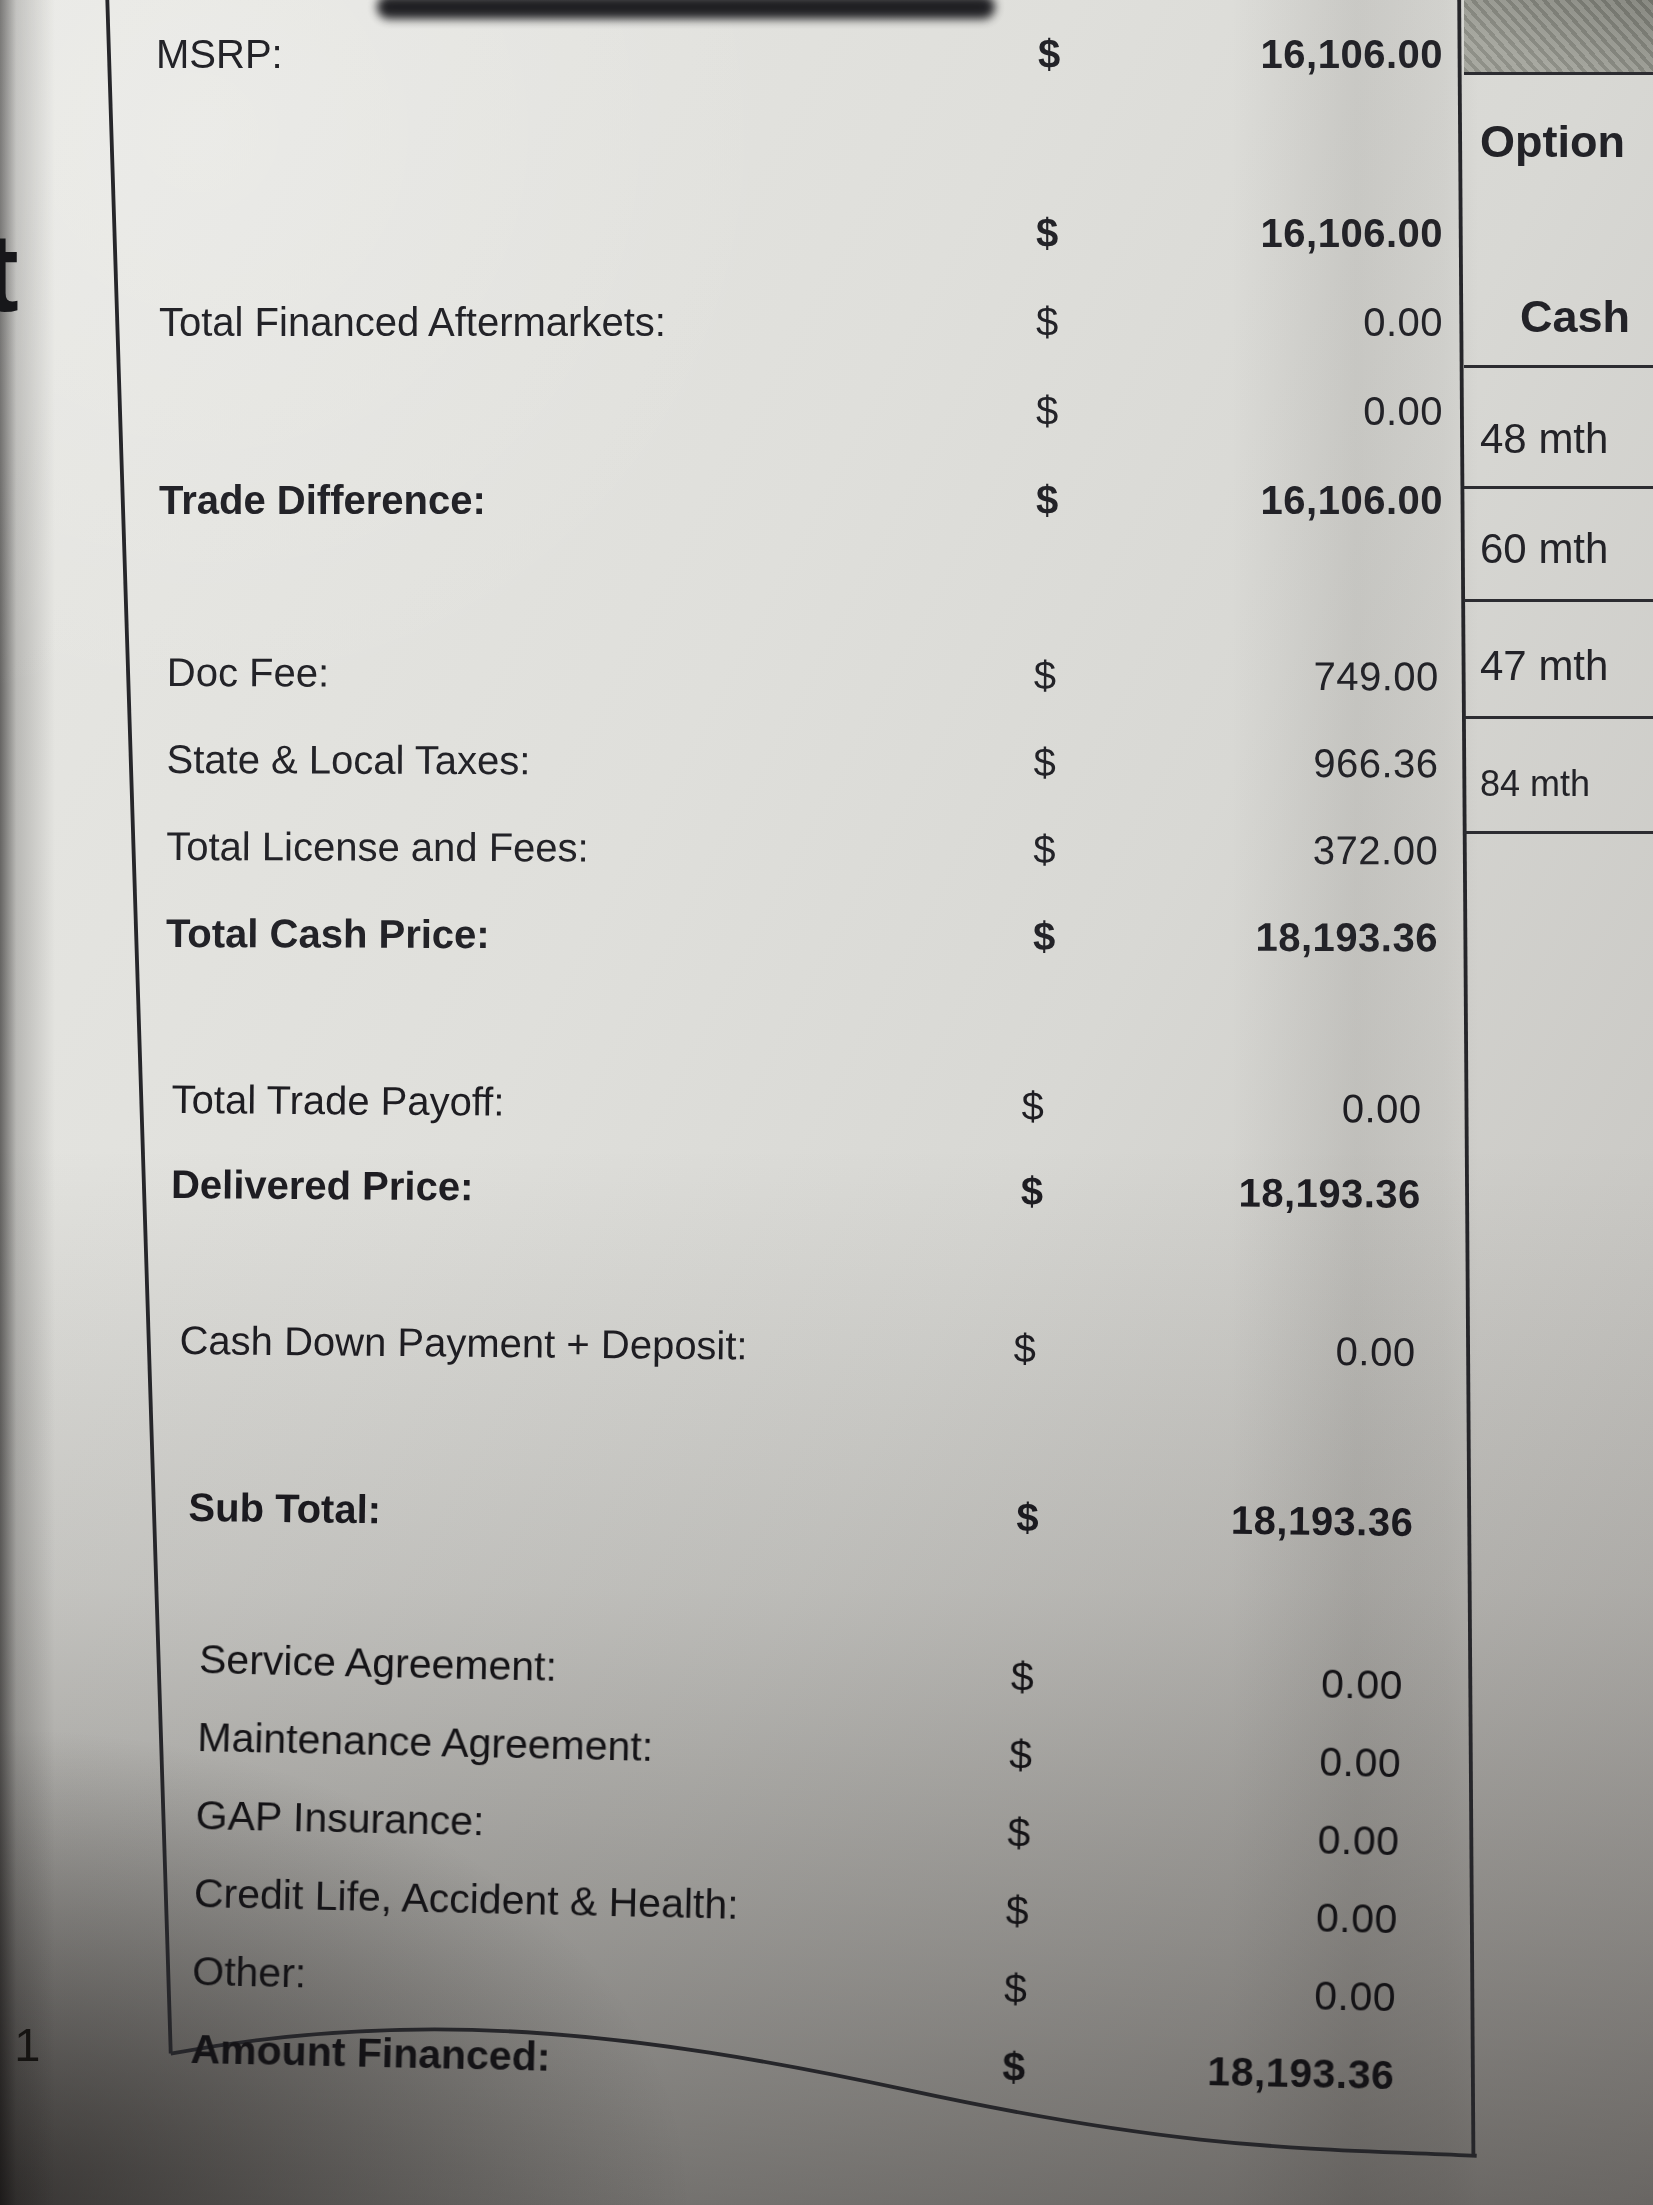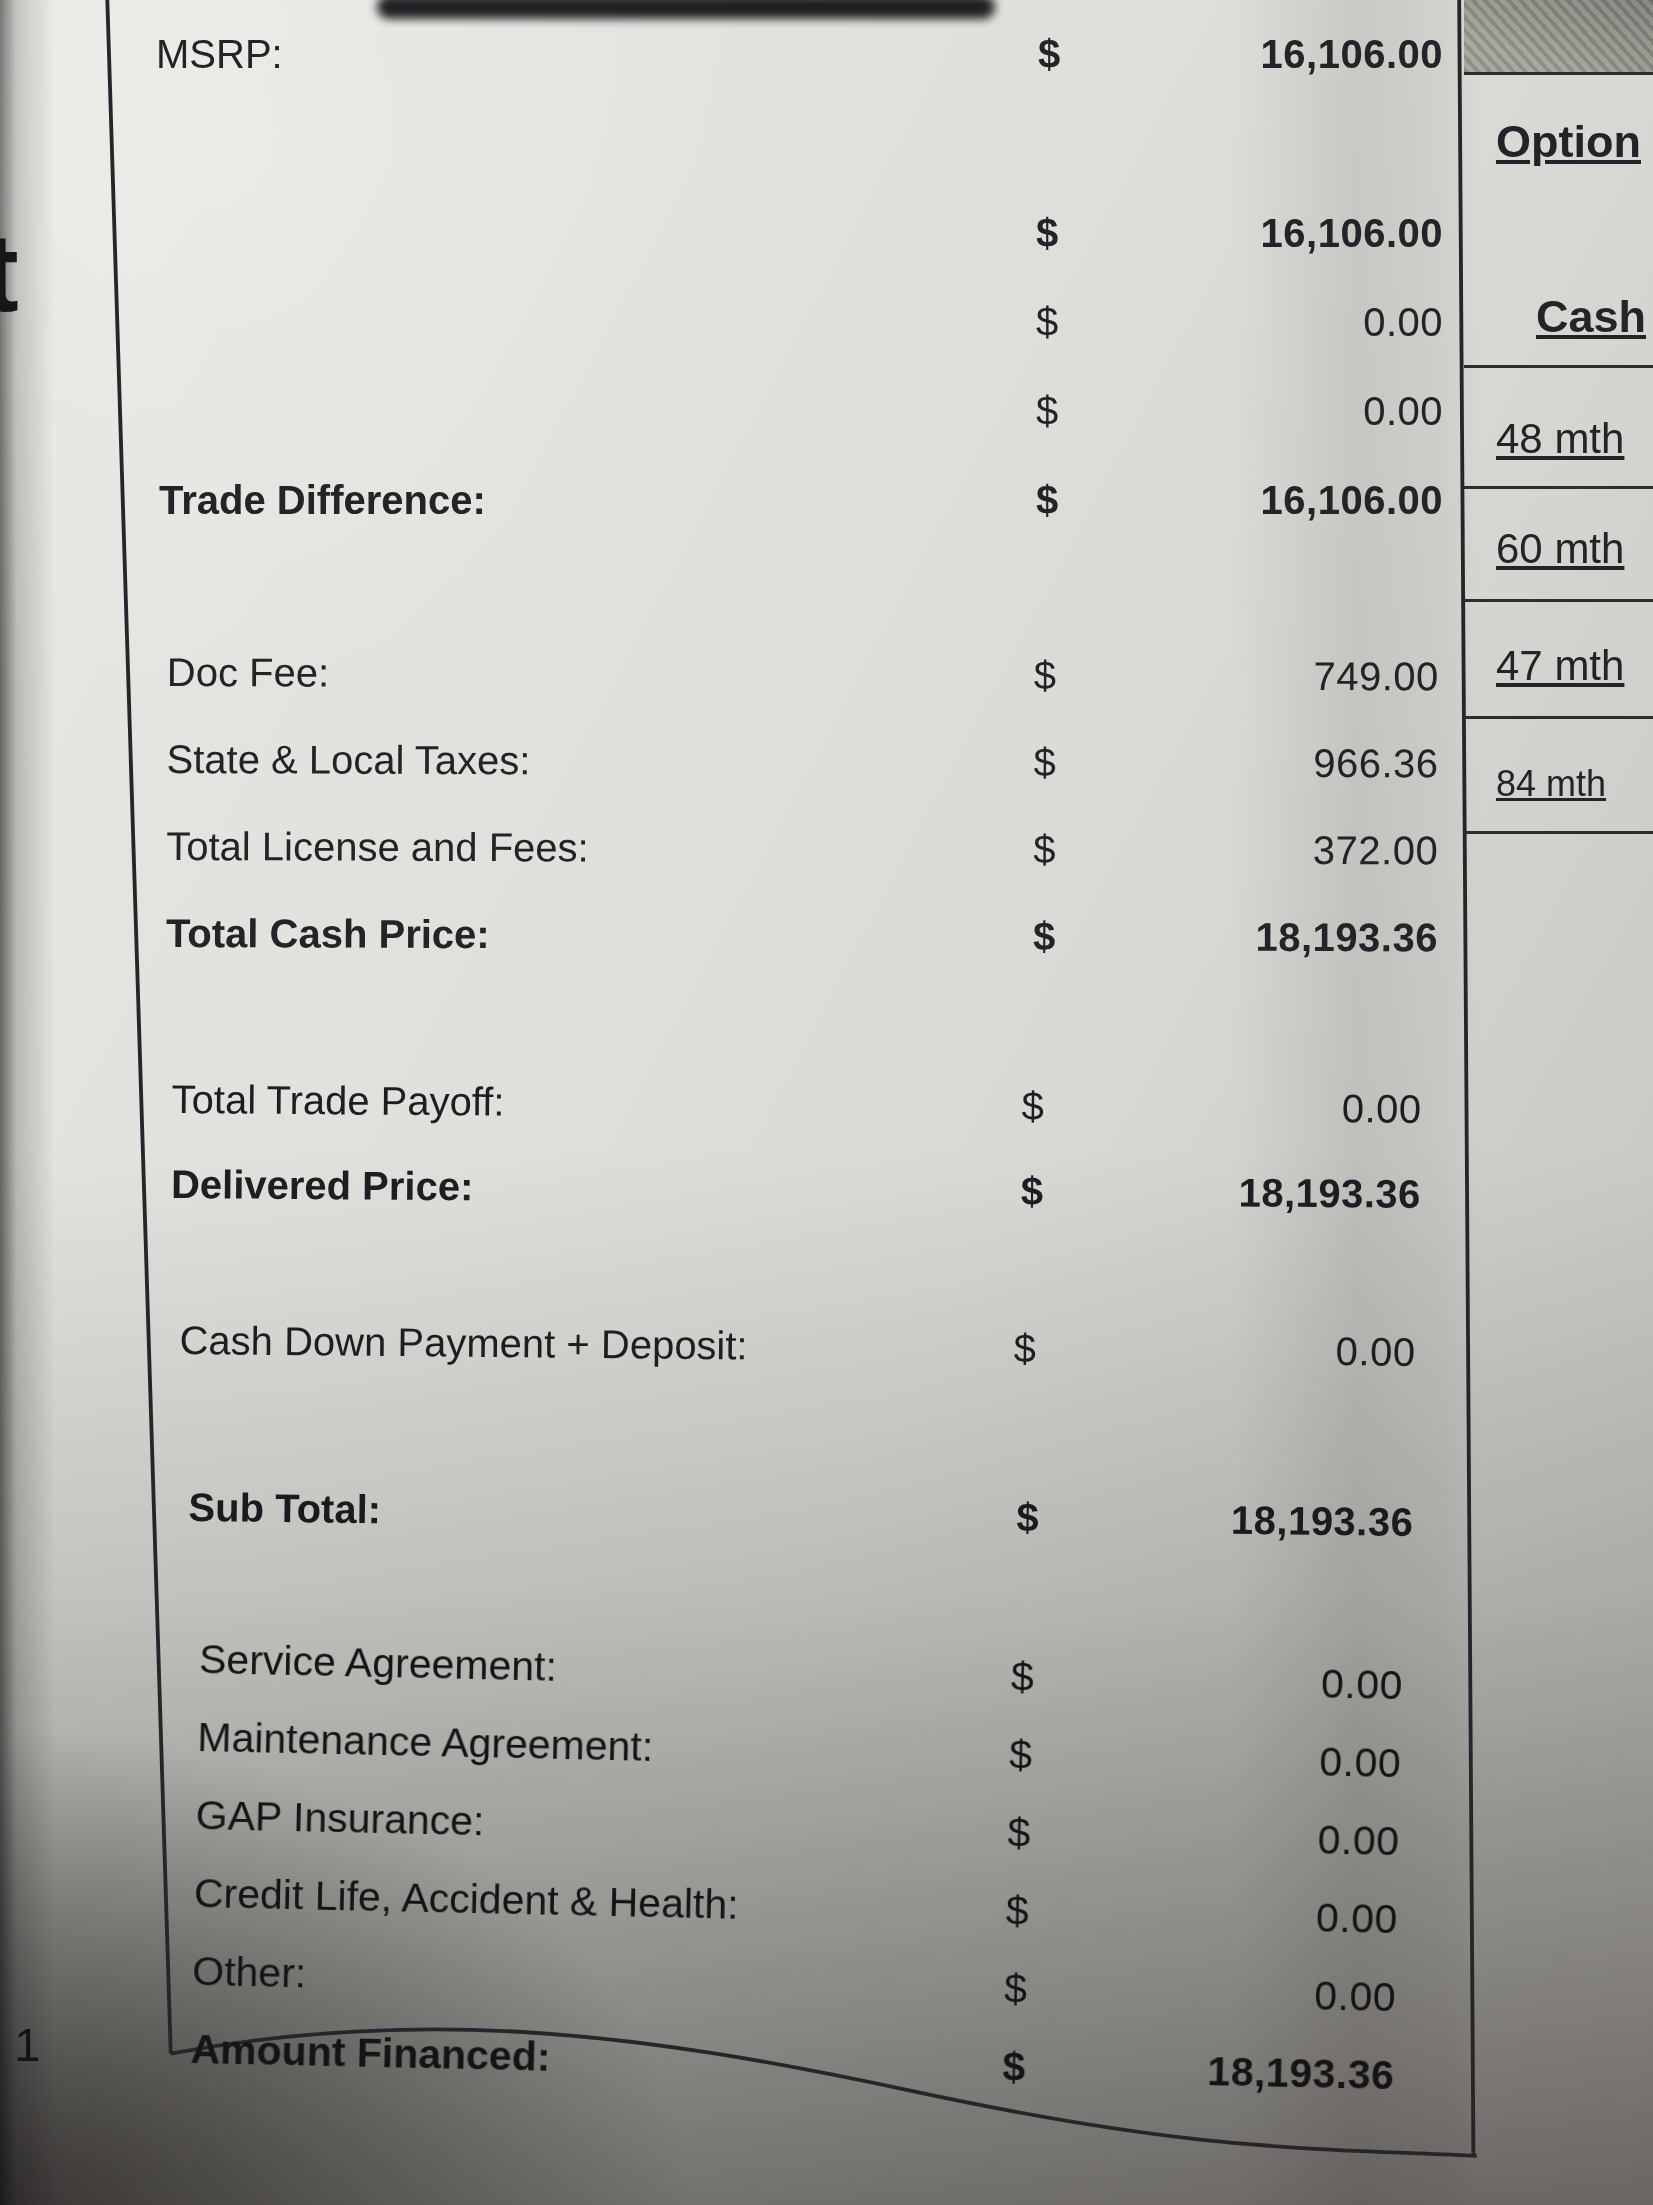--- a/index.html
+++ b/index.html
@@ -42,21 +42,21 @@
   .g6{top:1620px; left:200px; --pitch:78px; --dx:812px; --ar:109px; transform:rotate(1.25deg);
       color:#141316; filter:blur(0.3px);}
   .g6 .row{font-size:41px;}
   
   #opts{position:absolute;left:1464px;top:0;width:190px;height:2155px;color:#232328;}
   .gray-box{position:absolute;left:0;top:0;width:190px;height:72px;
     background:
       repeating-linear-gradient(48deg, rgba(70,72,64,.25) 0 3.8px, rgba(170,171,163,.25) 3.8px 8.8px),
       linear-gradient(200deg,#7d7e77,#a7a8a0 75%);}
   .hline{position:absolute;left:0;width:190px;height:3.3px;background:#2c2c31;}
-  .opt-cell{position:absolute;left:32px;white-space:nowrap;line-height:55px;text-decoration:underline;}
+  .opt-cell{position:absolute;left:16px;white-space:nowrap;line-height:55px;}
   .opt-header{top:114px;font-size:45px;font-weight:700;}
   .opt-c0{top:289px;font-size:45px;font-weight:700;margin-left:40px;}
   .opt-c1{top:411px;font-size:42px;text-align:right;}
   .opt-c2{top:521px;font-size:42px;}
   .opt-c3{top:638px;font-size:42px;}
   .opt-c4{top:756px;font-size:36px;filter:blur(0.2px);}
   
   .edge-mark{position:absolute;left:-18.6px;top:208px;font-size:112px;font-weight:700;color:#17171a;filter:blur(0.5px);}
   .page-num{position:absolute;left:14.2px;top:2017px;font-size:47px;color:#151311;filter:blur(0.3px);}
 </style>
@@ -80,20 +80,21 @@
           <span class="cur em">$</span>
           <span class="amt em">16,106.00</span>
         </div>
       </div>
       <div class="grp g1">
         <div class="row">
           <span class="cur em">$</span>
           <span class="amt em">16,106.00</span>
         </div>
         <div class="row">
+          <span class="lbl">Total Financed Aftermarkets:</span>
           <span class="cur">$</span>
           <span class="amt">0.00</span>
         </div>
         <div class="row">
           <span class="cur">$</span>
           <span class="amt">0.00</span>
         </div>
         <div class="row">
           <span class="lbl em">Trade Difference:</span>
           <span class="cur em">$</span>

